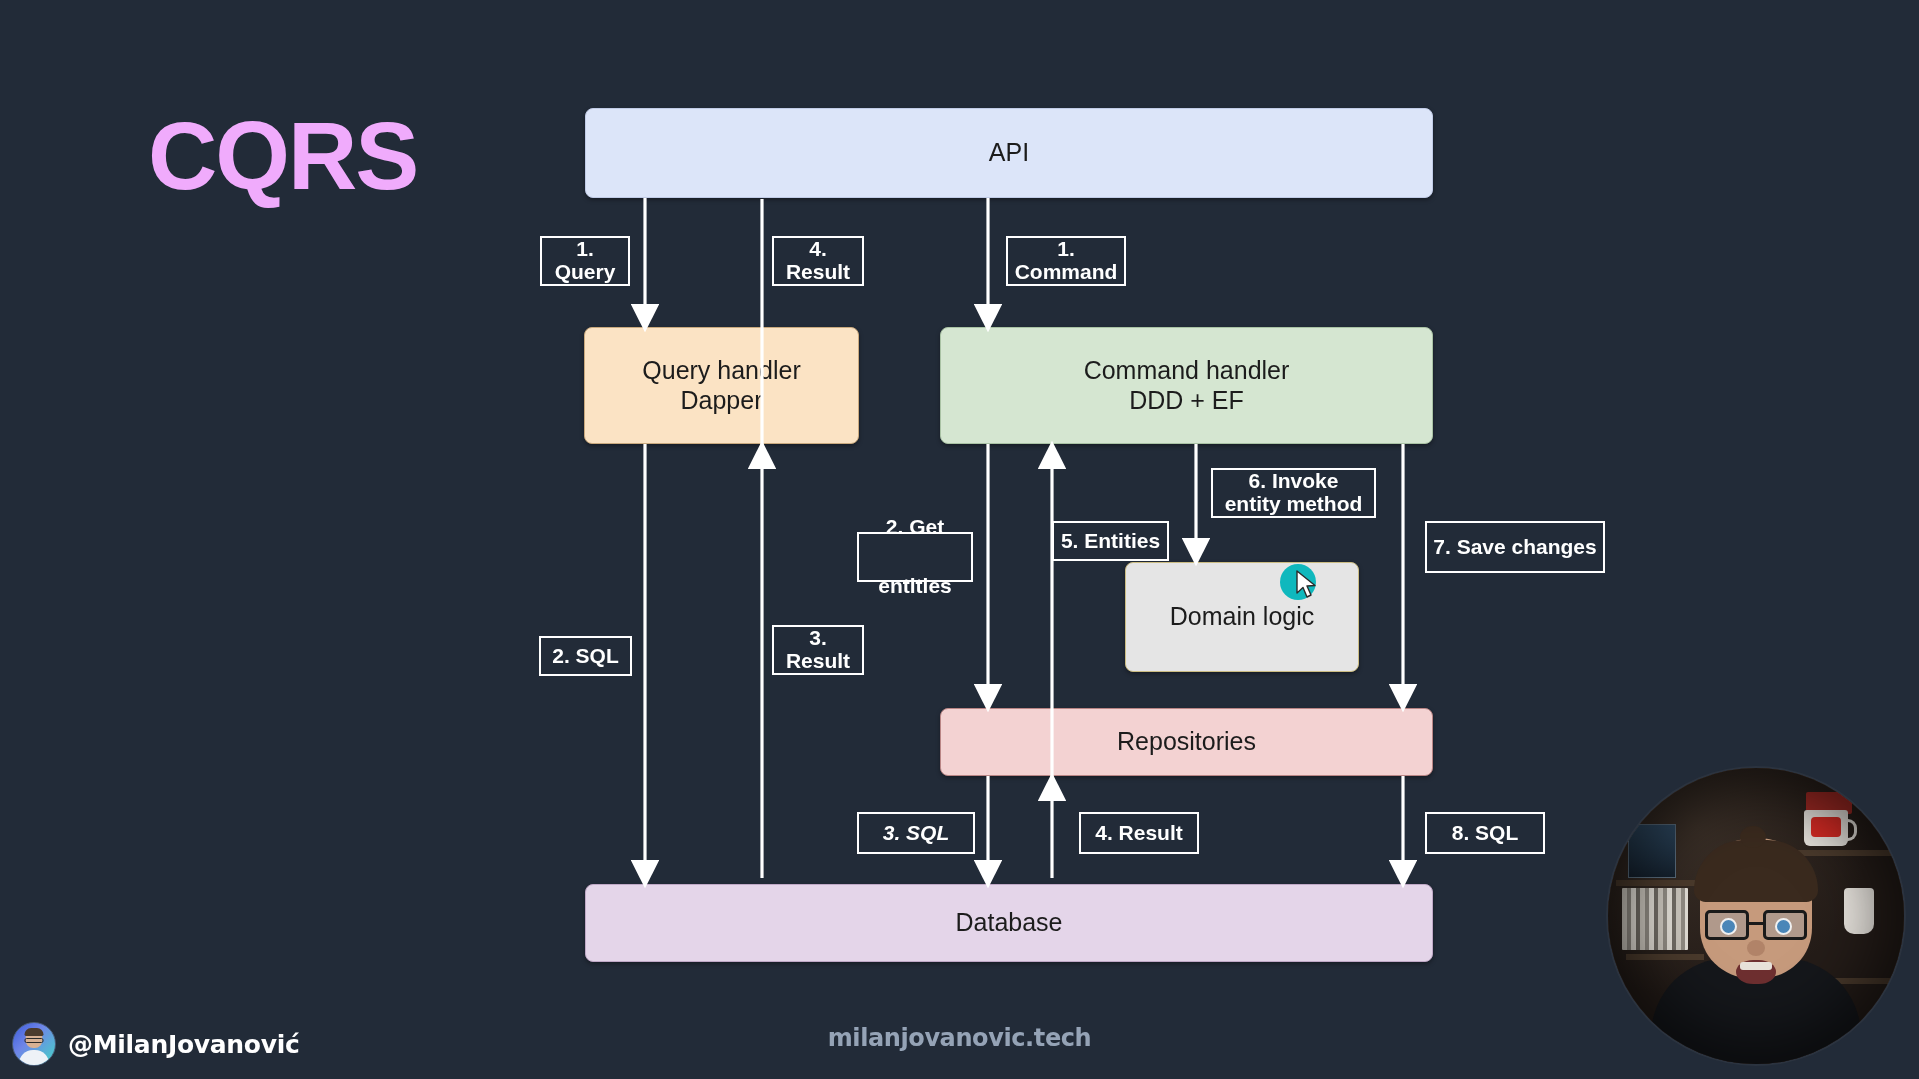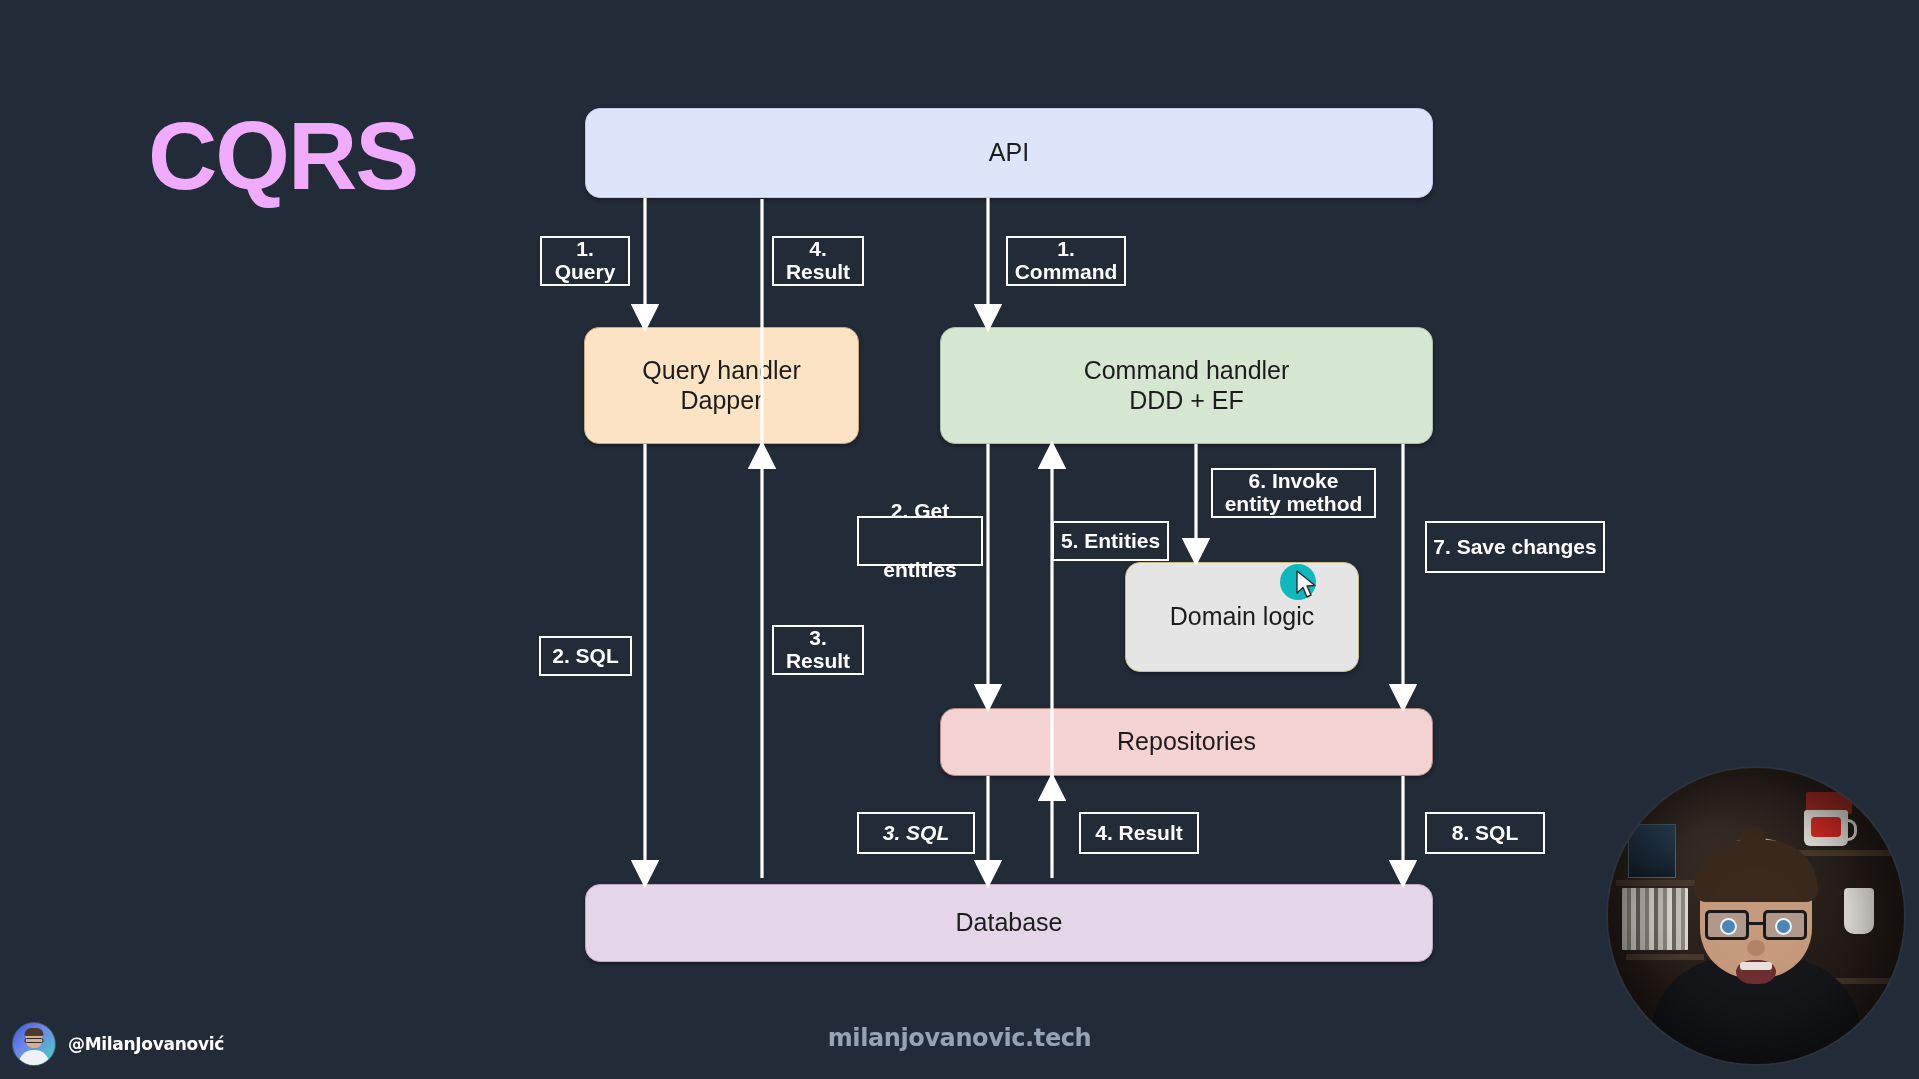--- a/index.html
+++ b/index.html
@@ -36,21 +36,21 @@
     line-height: 1;
     font-family: Liberation Sans, sans-serif;
     user-select: none;
     margin-left: 42px;
   }
 
   
   .node {
     position: absolute;
     box-sizing: border-box;
-    border-radius: 15px;
+    border-radius: 8px;
     display: flex;
     flex-direction: column;
     align-items: center;
     justify-content: center;
     color: #1c1c1c;
     font-size: 25px;
     line-height: 1.17;
     text-align: center;
     font-family: "Liberation Sans", sans-serif;
     box-shadow: 0 2px 4px rgba(0,0,0,0.35);
@@ -192,21 +192,21 @@
     position: absolute;
     left: 50%;
     bottom: 0;
     transform: translateX(-50%);
     width: 30px; height: 15px;
     border-radius: 14px 14px 0 0;
     background: #eef2f7;
   }
   #handle-text {
     color: #ffffff;
-    font-size: 17px;
+    font-size: 25px;
     font-weight: bold;
     letter-spacing: -0.3px;
     font-family: "DejaVu Sans", sans-serif;
   }
   #footer-site {
     position: absolute;
     left: 0; right: 0;
     top: 1024px;
     text-align: center;
     color: #95a3b6;
@@ -470,21 +470,21 @@
   <div class="lbl" style="left:772px; top:236px; width:92px; height:50px;">
     <span>4.</span>
     <span>Result</span>
   </div>
 
   <div class="lbl" style="left:1006px; top:236px; width:120px; height:50px;">
     <span>1.</span>
     <span>Command</span>
   </div>
 
-  <div class="lbl" style="left:857px; top:516px; width:126px; height:50px;gap:36px;">
+  <div class="lbl" style="left:857px; top:532px; width:116px; height:50px;gap:36px;">
     <span>2. Get</span>
     <span>entities</span>
   </div>
 
   <div class="lbl" style="left:1052px; top:521px; width:117px; height:40px;">
     <span>5. Entities</span>
   </div>
 
   <div class="lbl" style="left:1211px; top:468px; width:165px; height:50px;">
     <span>6. Invoke</span>

